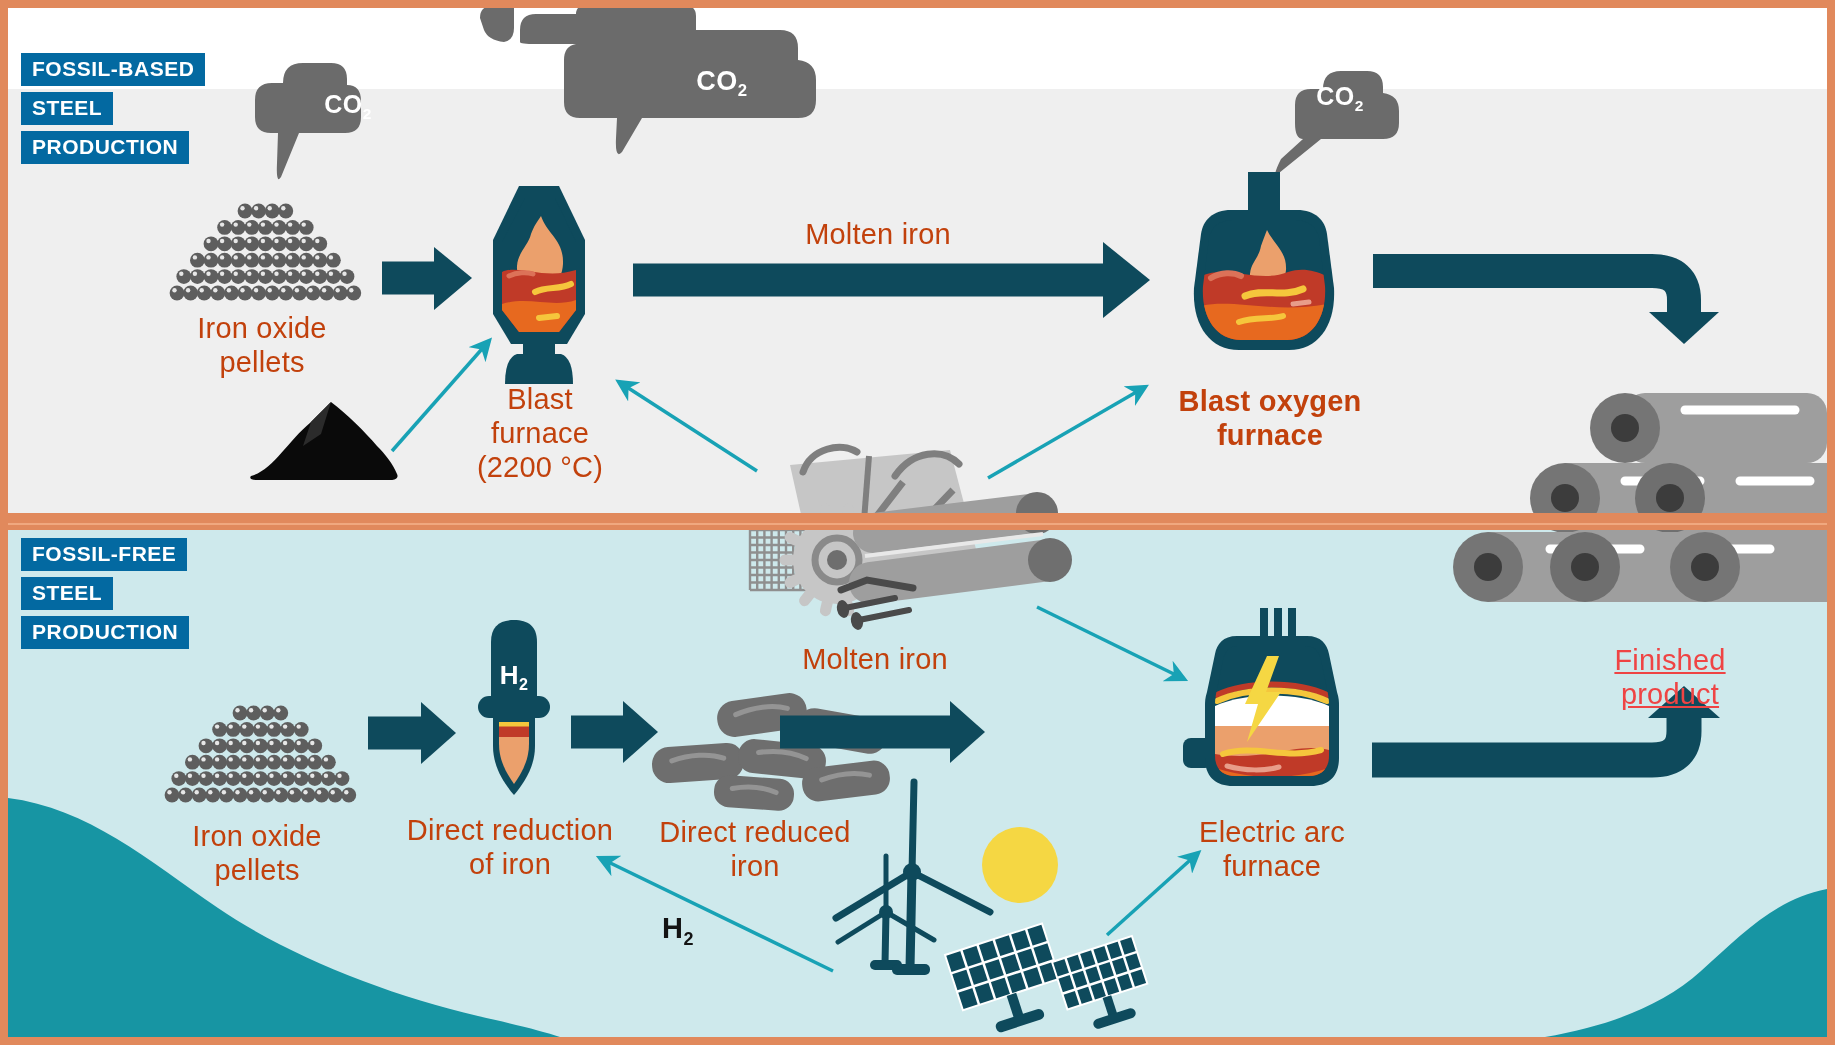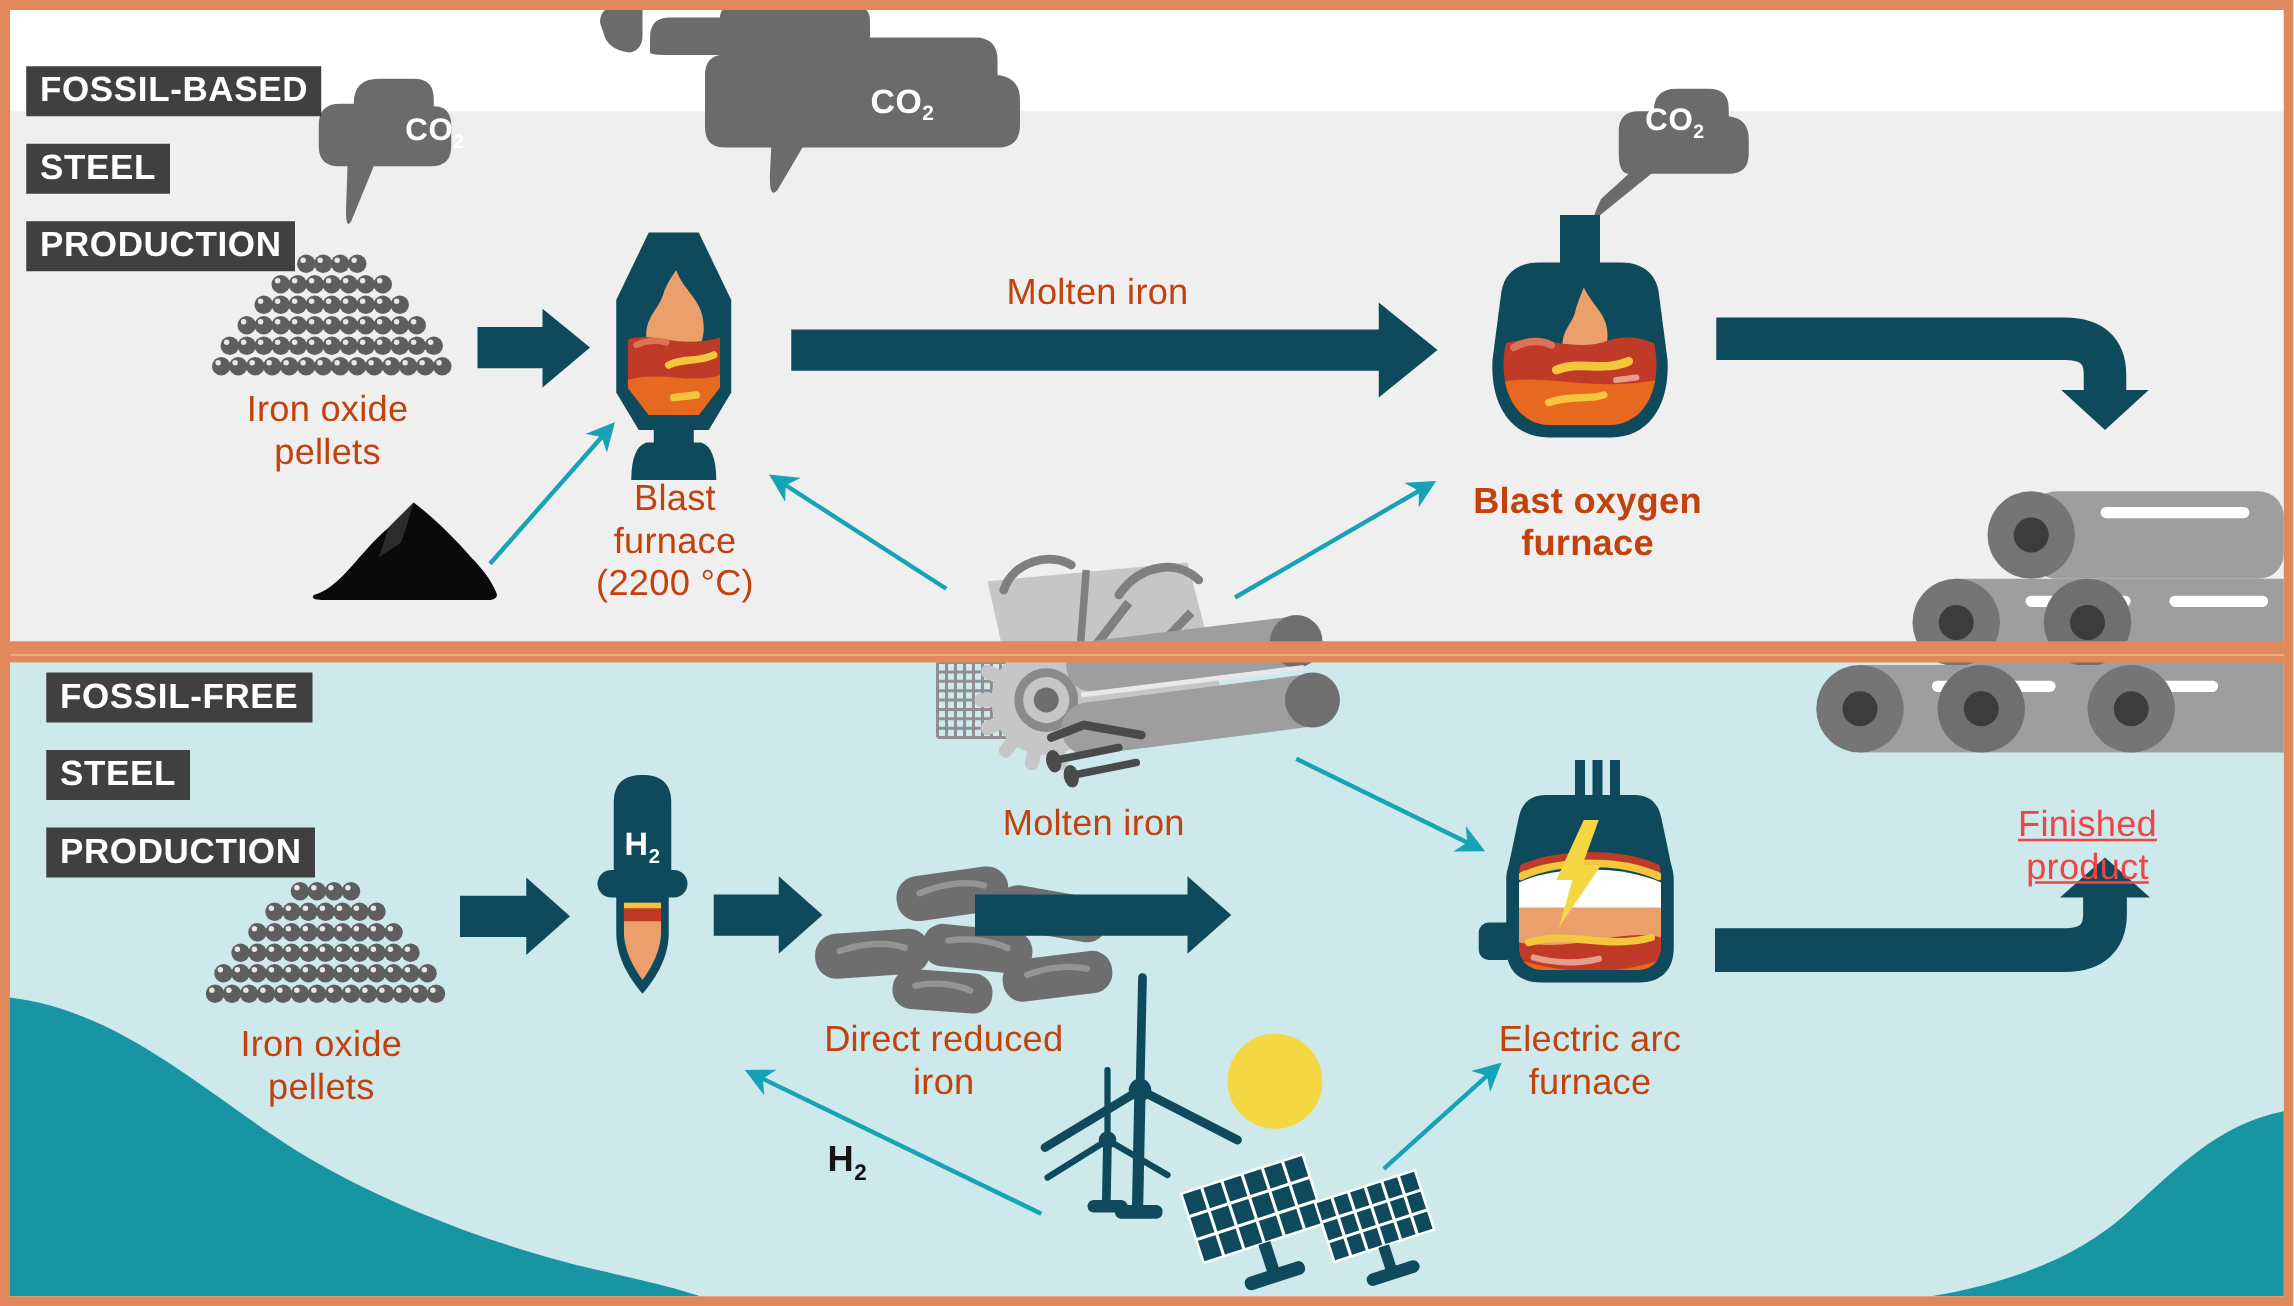--- a/index.html
+++ b/index.html
@@ -5,22 +5,22 @@
   html,body{margin:0;padding:0;background:#ffffff;}
   #stage{position:relative;width:1835px;height:1045px;overflow:hidden;
          font-family:"Liberation Sans",sans-serif;background:#fff;}
   .abs{position:absolute;}
   svg.abs{overflow:visible;}
   .label{position:absolute;transform:translateX(-50%);text-align:center;
          white-space:pre-line;font-size:29px;line-height:1.17;color:#c2410c;
          letter-spacing:.2px;z-index:12;}
   .label.dark{color:#ef4444;text-decoration:underline;}
   .title-block{position:absolute;z-index:14;}
-  .chip{display:table;background:#404040;color:#ffffff;font-weight:bold;
-        font-size:28px;line-height:1;padding:5px 11px 7px;margin-bottom:22px;
+  .chip{display:table;background:#0369a1;color:#ffffff;font-weight:bold;
+        font-size:21px;line-height:1;padding:5px 11px 7px;margin-bottom:6px;
         letter-spacing:.5px;}
   .gas{position:absolute;transform:translateX(-50%);color:#ffffff;
        font-weight:bold;font-size:25px;z-index:13;letter-spacing:.5px;}
   .gas sub{font-size:.62em;}
   .gas.h2-white{font-size:26px;}
   .gas.h2-dark{color:#141414;font-size:29px;}
   .layer-bg{z-index:0;} .layer-wave{z-index:1;} .layer-under{z-index:2;}
   .layer-under2{z-index:3;} .divider{z-index:5;} .layer-icon{z-index:10;}
   .frame{z-index:50;pointer-events:none;box-sizing:border-box;
          border:8px solid #E1895C;}
@@ -572,38 +572,40 @@
       <line x1="833" y1="971" x2="600" y2="858" marker-end="url(#tip)"></line>
       <line x1="1107" y1="935" x2="1198" y2="853" marker-end="url(#tip)"></line>
     </g>
   </svg>
 
   <div class="title-block" style="left:21px;top:53px;">
     <div class="chip">FOSSIL-BASED</div>
     <div class="chip">STEEL</div>
     <div class="chip">PRODUCTION</div>
   </div>
-  <div class="title-block" style="left:37px;top:538px;">
+  <div class="title-block" style="left:21px;top:538px;">
     <div class="chip">FOSSIL-FREE</div>
     <div class="chip">STEEL</div>
     <div class="chip">PRODUCTION</div>
   </div>
 
   <div class="label" style="left:262px;top:312px;">Iron oxide
 pellets</div>
   <div class="label" style="left:540px;top:383px;">Blast
 furnace
 (2200 °C)</div>
   <div class="label" style="left:878px;top:218px;">Molten iron</div>
   <div class="label" style="left:1270px;top:385px;font-weight:bold;">Blast oxygen
 furnace</div>
   <div class="label" style="left:875px;top:643px;">Molten iron</div>
   <div class="label dark" style="left:1670px;top:644px;">Finished product</div>
   <div class="label" style="left:257px;top:820px;">Iron oxide
 pellets</div>
+  <div class="label" style="left:510px;top:814px;">Direct reduction
+of iron</div>
   <div class="label" style="left:755px;top:816px;">Direct reduced
 iron</div>
   <div class="label" style="left:1272px;top:816px;">Electric arc
 furnace</div>
   <div class="gas h2-dark" style="left:678px;top:912px;"><span>H</span><sub>2</sub></div>
 
   <div class="abs frame" style="left:0;top:0;width:1835px;height:1045px;"></div>
 </div>
 
 </body></html>

